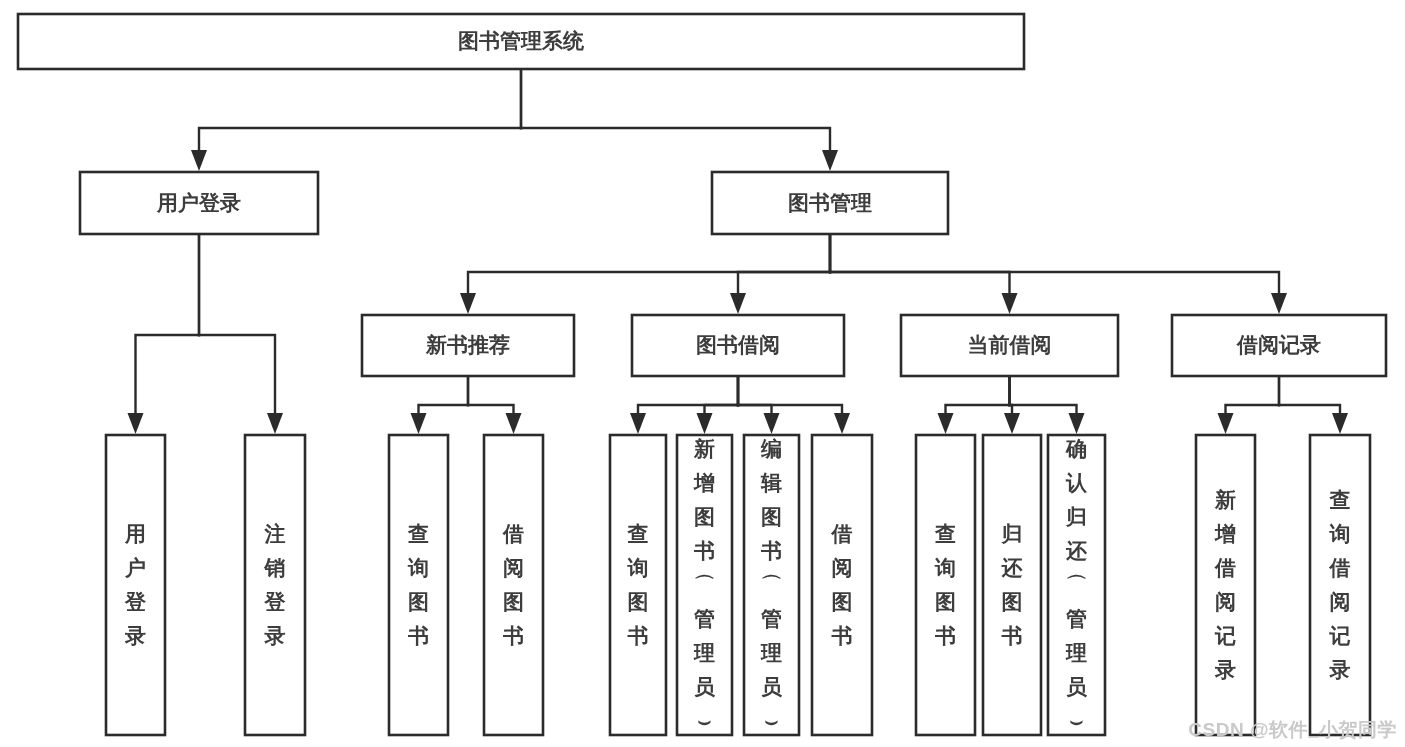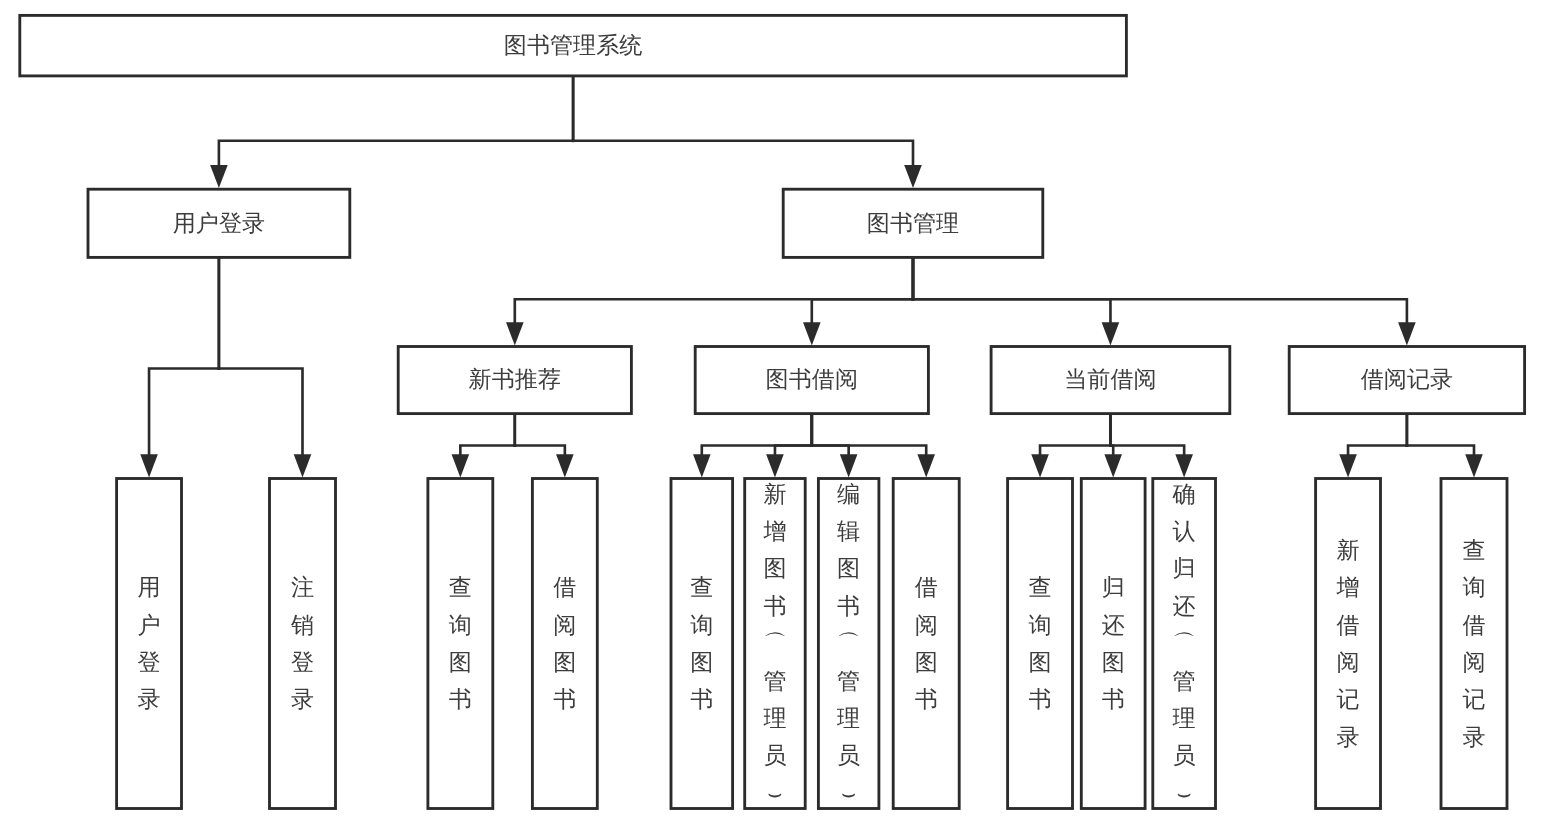--- a/index.html
+++ b/index.html
@@ -11,20 +11,21 @@
     width: 1405px;
     height: 747px;
     font-family: "Liberation Sans", "DejaVu Sans", sans-serif;
     overflow: hidden;
     position: relative;
   }
   #diagram-root {
     position: relative;
     width: 1405px;
     height: 747px;
+    font-weight: bold;
   }
   svg#flow-svg {
     position: absolute;
     left: 0;
     top: 0;
     width: 1405px;
     height: 747px;
     display: block;
   }
   .node-rect {
@@ -248,13 +249,14 @@
         <g>
           <rect class="node-rect" x="1196" y="435" width="59" height="300"></rect>
           <text class="node-label-v" x="1225.5" y="501"><tspan x="1225.5" dy="0">新</tspan><tspan x="1225.5" dy="34">增</tspan><tspan x="1225.5" dy="34">借</tspan><tspan x="1225.5" dy="34">阅</tspan><tspan x="1225.5" dy="34">记</tspan><tspan x="1225.5" dy="34">录</tspan></text>
         </g>
         <g>
           <rect class="node-rect" x="1310" y="435" width="60" height="300"></rect>
           <text class="node-label-v" x="1340" y="501"><tspan x="1340" dy="0">查</tspan><tspan x="1340" dy="34">询</tspan><tspan x="1340" dy="34">借</tspan><tspan x="1340" dy="34">阅</tspan><tspan x="1340" dy="34">记</tspan><tspan x="1340" dy="34">录</tspan></text>
         </g>
       </g>
   </svg>
+  <div class="watermark">CSDN @软件_小贺同学</div>
 </div>
 
 </body></html>

